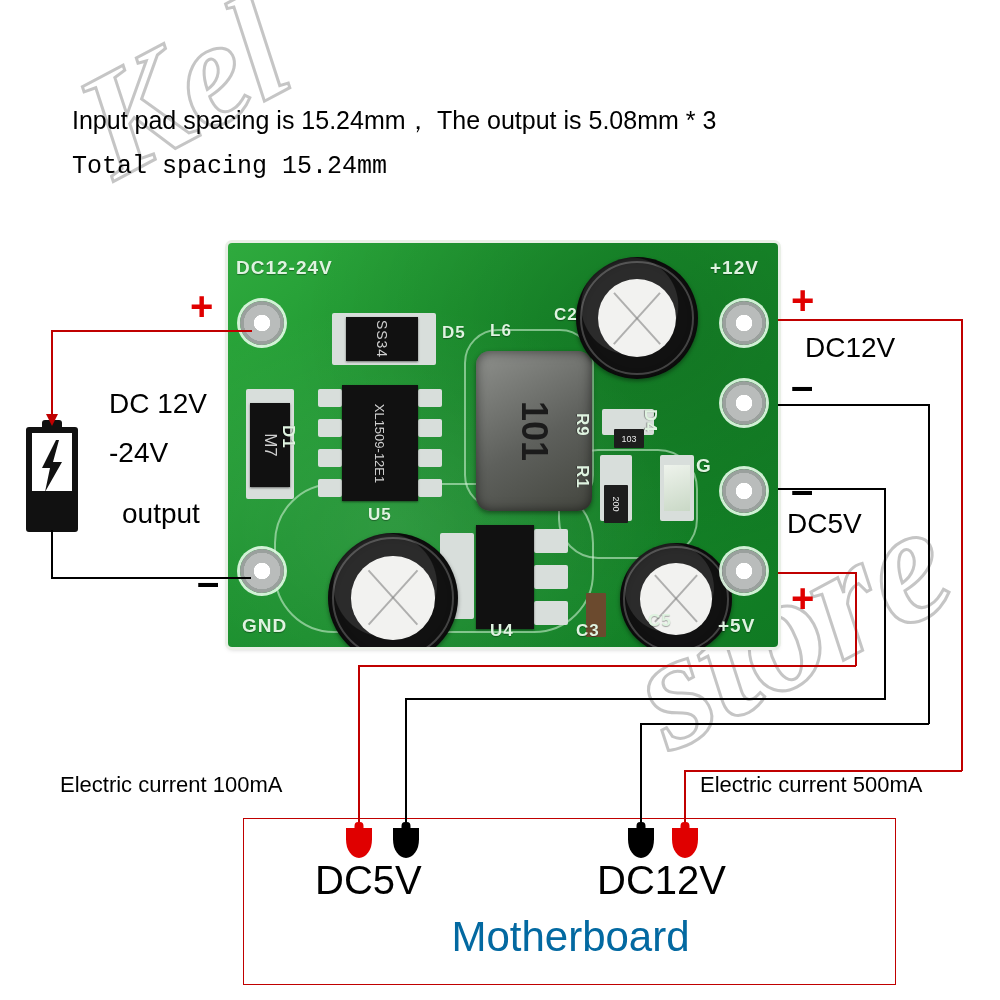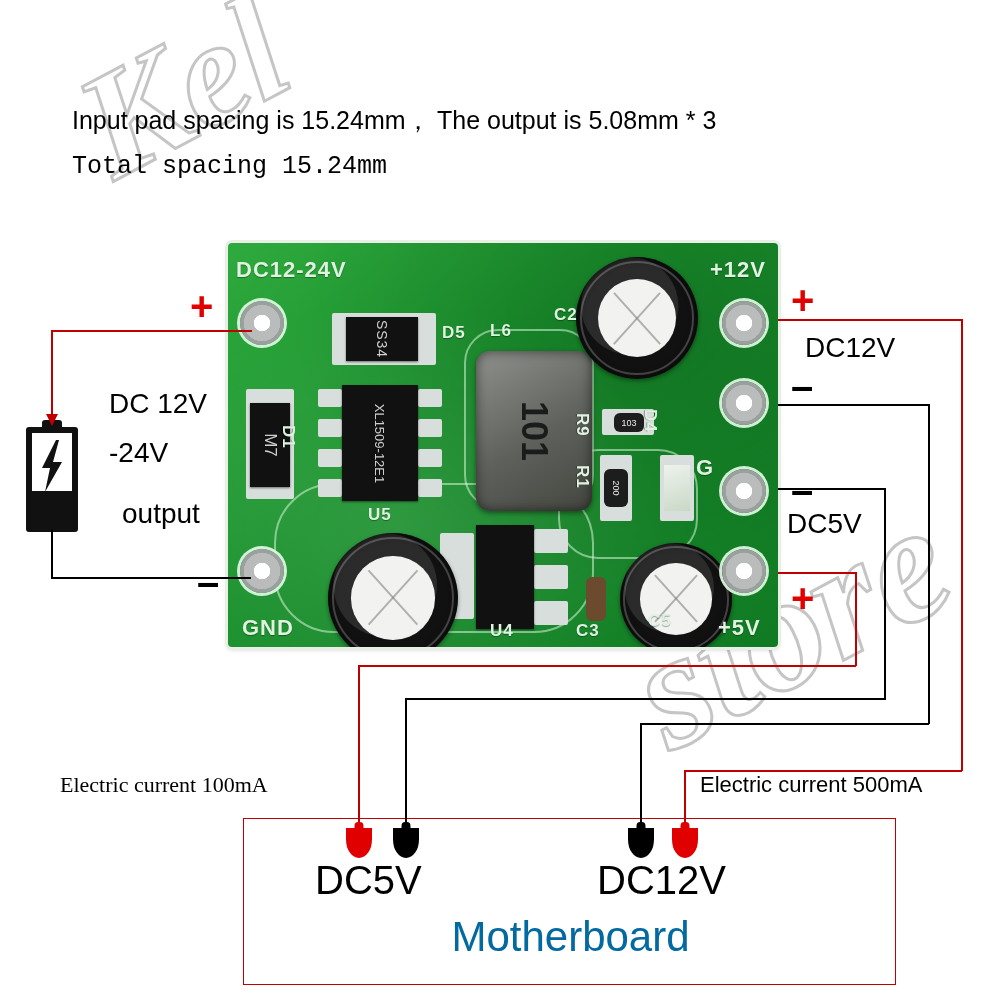--- a/index.html
+++ b/index.html
@@ -67,21 +67,21 @@
     overflow: hidden;
   }
   .pcb::after{
     content:""; position:absolute; inset:0;
     background:
       radial-gradient(ellipse at 30% 70%, rgba(255,255,255,.10), transparent 55%),
       radial-gradient(ellipse at 75% 20%, rgba(0,0,0,.16), transparent 60%);
     pointer-events:none;
   }
   .silk {
-    position:absolute; color:#dff3e0; font-size:22px; font-weight:700;
+    position:absolute; color:#dff3e0; font-size:19px; font-weight:700;
     letter-spacing:1px; text-shadow: 0 1px 1px rgba(0,0,0,.35);
     white-space: nowrap; z-index: 6;
   }
   .silk-sm { font-size: 17px; }
   .pad {
     position:absolute; width:44px; height:44px; border-radius:50%;
     background: radial-gradient(circle at 50% 50%, #ffffff 0 26%, #b9bcbb 27% 58%, #9aa09d 59% 78%, #8d938f 79% 100%);
     box-shadow: 0 0 0 3px rgba(225,248,228,.92);
     z-index: 5;
   }
@@ -116,23 +116,23 @@
     transform: rotate(90deg); font-family:"Liberation Sans",sans-serif;
   }
   .smd {
     position:absolute; background:#111; z-index:4;
     box-shadow: 0 1px 2px rgba(0,0,0,.5);
     display:flex; align-items:center; justify-content:center;
     color:#cfcfcf; font-size:11px;
   }
   .pastepad { position:absolute; background:#d8dedb; z-index:3; border-radius:2px; }
   .res {
-    position:absolute; background:#1d1d1d; z-index:4; border-radius:6px;
+    position:absolute; background:#1d1d1d; z-index:4; border-radius:1px;
     display:flex; align-items:center; justify-content:center;
-    color:#eaeaea; font-size:9px; font-family:"Liberation Sans",sans-serif;
+    color:#eaeaea; font-size:9px; font-family:"Liberation Sans",sans-serif;margin-top:16px;
   }
   .trace { position:absolute; border:2px solid rgba(215,245,218,.55); border-radius:20px; z-index:2; }
 
   
   .wire { position: absolute; z-index: 8; }
   .wire-red { background: #c00000; }
   .wire-blk { background: #000000; }
   .h { height: 1.6px; }
   .v { width: 1.6px; }
 
@@ -322,21 +322,21 @@
   <div class="wire wire-blk h" style="left:778px; top:488px; width:107px;"></div>
   <div class="wire wire-blk v" style="left:884px; top:488px; height:212px;"></div>
   <div class="wire wire-blk h" style="left:405px; top:698px; width:480px;"></div>
   <div class="wire wire-blk v" style="left:405px; top:698px; height:142px;"></div>
 
   <div class="wire wire-red h" style="left:778px; top:572px; width:78px;"></div>
   <div class="wire wire-red v" style="left:855px; top:572px; height:94px;"></div>
   <div class="wire wire-red h" style="left:358px; top:665px; width:498px;"></div>
   <div class="wire wire-red v" style="left:358px; top:665px; height:175px;"></div>
 
-  <div class="lbl lbl-22" style="left:60px; top:772px;font-family:Liberation Serif, serif;">Electric current 100mA</div>
+  <div class="lbl lbl-22" style="left:60px; top:772px;">Electric current 100mA</div>
   <div class="lbl lbl-22" style="left:700px; top:772px;">Electric current 500mA</div>
 
   <div class="mb-box">
     <div class="mb-title">Motherboard</div>
   </div>
 
   <div class="term term-red" style="left:346px; top:828px;"></div>
   <div class="term term-blk" style="left:393px; top:828px;"></div>
   <div class="term term-blk" style="left:628px; top:828px;"></div>
   <div class="term term-red" style="left:672px; top:828px;"></div>

